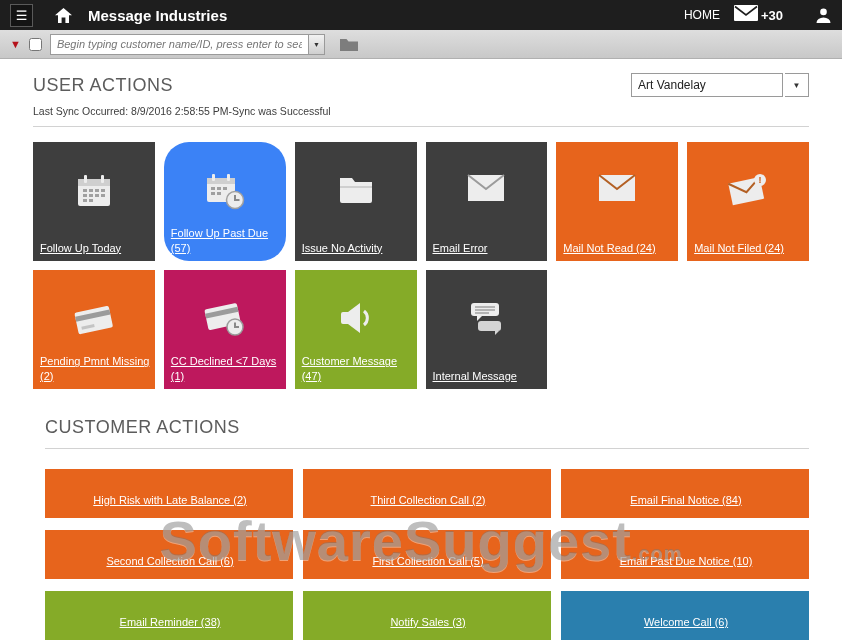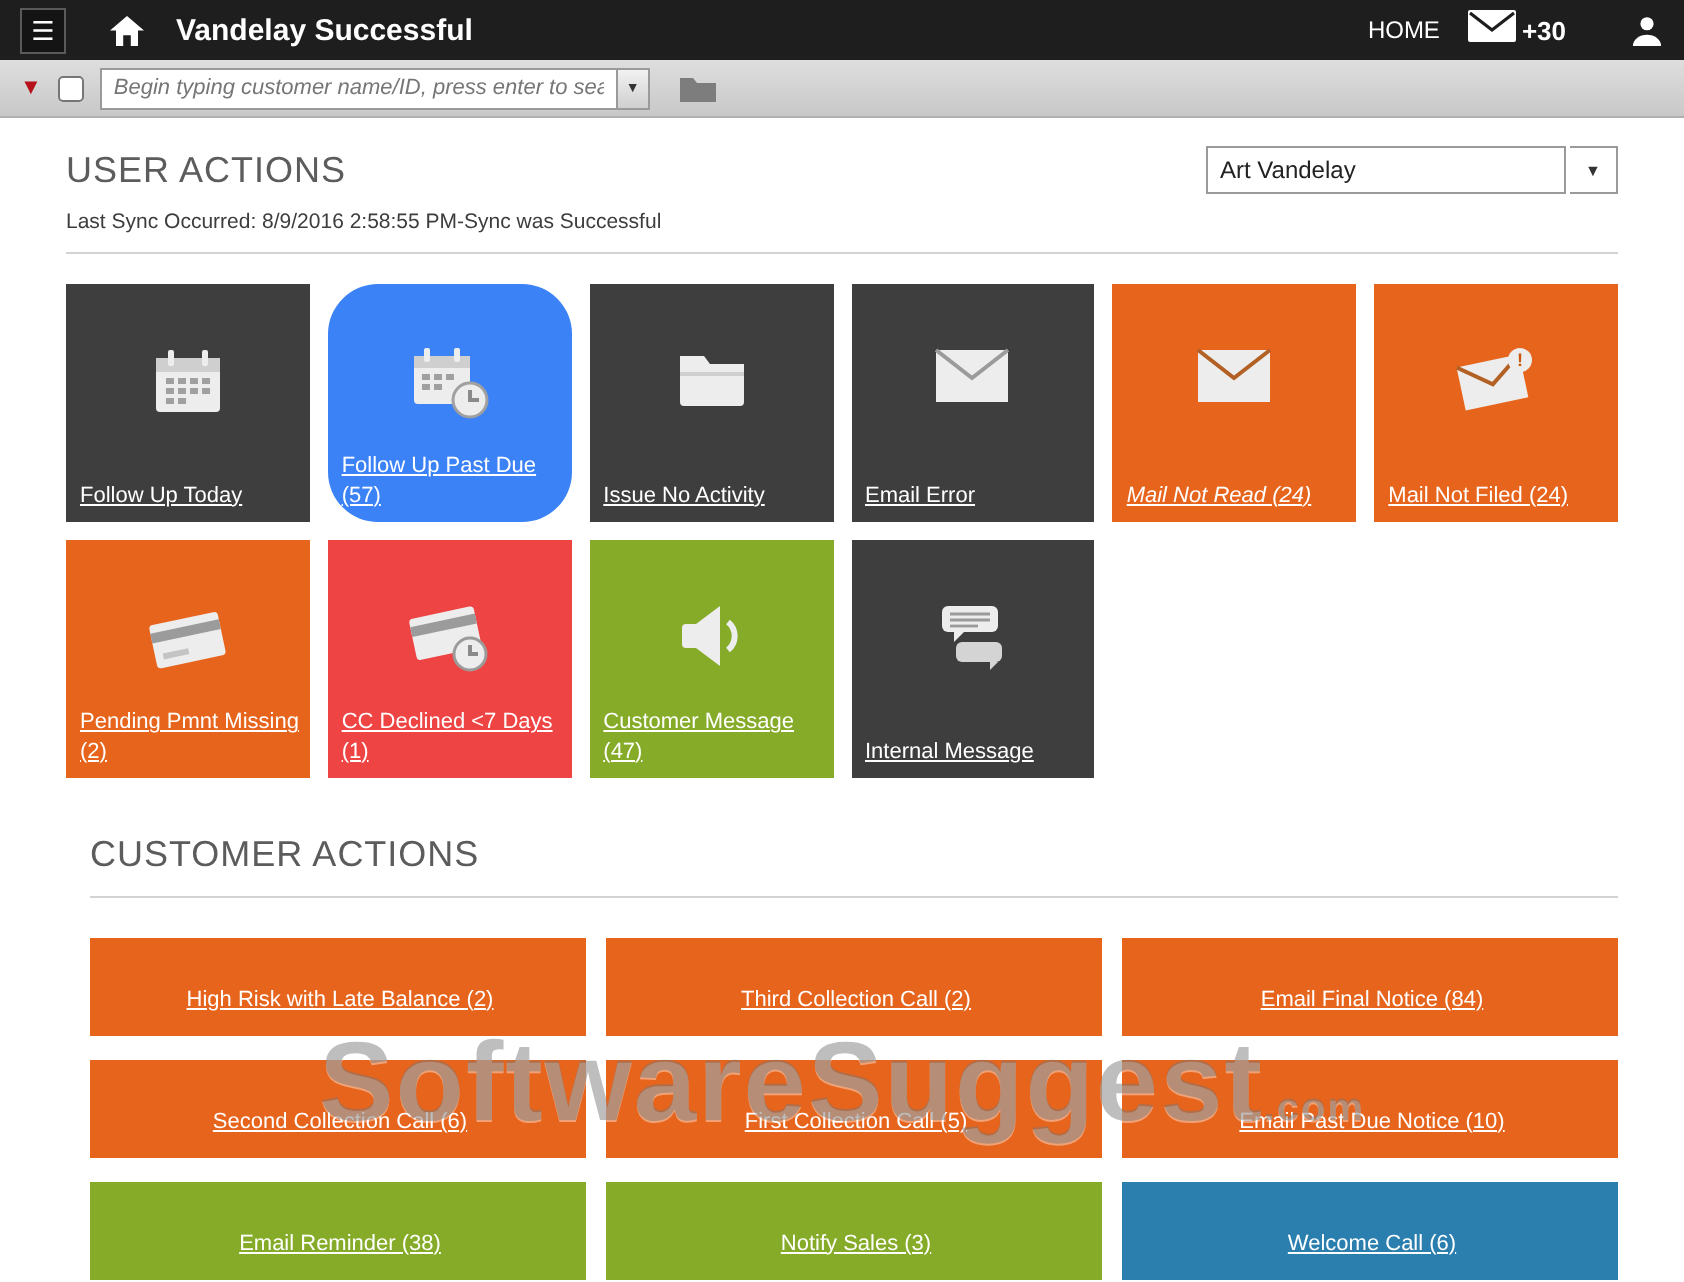--- a/index.html
+++ b/index.html
@@ -51,21 +51,21 @@
 
   
   .content { padding:14px 33px 0 33px; position:relative; }
   .section-head-row { display:flex; align-items:flex-start; justify-content:space-between; }
   .section-title {
     font-size:18px; color:#5c5c5c; letter-spacing:.5px; font-weight:400;
     margin:0; padding:2px 0 0 0;
   }
   .user-select-wrap { display:flex; align-items:stretch; height:24px; }
   .user-select-box {
-    width:180px; background:#fff; border:1px solid #9a9a9a; font-size:12px; color:#222;
+    width:152px; background:#fff; border:1px solid #9a9a9a; font-size:12px; color:#222;
     display:flex; align-items:center; padding:0 6px; cursor:pointer;
   }
   .user-select-caret {
     width:24px; background:#fff; border:1px solid #9a9a9a; border-left:none;
     margin-left:2px; display:flex; align-items:center; justify-content:center;
     font-size:8px; color:#333; cursor:pointer;
   }
   .sync-text { font-size:10.5px; color:#3d3d3d; margin:8px 0 9px 0; }
   .rule { border:none; border-top:1px solid #d2d2d2; margin:0; }
 
@@ -106,21 +106,21 @@
 
 <div class="app-header">
   <div class="hamburger-btn">
     <span>☰</span>
   </div>
   <div class="home-btn">
     <svg width="17" height="15" viewBox="0 0 17 15">
         <path d="M8.5 0 L17 7.3 H14 V15 H10.4 V9.6 H6.6 V15 H3 V7.3 H0 Z" fill="#fff"></path>
       </svg>
   </div>
-  <div class="app-title">Vandelay Successful</div>
+  <div class="app-title">Message Industries</div>
   <div class="header-right">
     <span class="home-label">HOME</span>
     <span class="mail-wrap">
       <span>
         <svg width="24" height="16" viewBox="0 0 24 16">
             <rect width="24" height="16" rx="1" fill="#fff"></rect>
             <path d="M1 1.5 L12 10 L23 1.5" stroke="#1e1e1e" stroke-width="1.6" fill="none"></path>
           </svg>
       </span>
       <span class="mail-badge">+30</span>
@@ -220,21 +220,21 @@
     <a class="tile" style="background-color: rgb(62, 62, 62);">
       <span class="t-icon">
         <svg width="40" height="32" viewBox="0 0 40 32">
             <rect x="2" y="3" width="36" height="26" fill="#ededed"></rect>
             <path d="M2 3 L20 17 L38 3" fill="none" stroke="#9b9b9b" stroke-width="2"></path>
           </svg>
       </span>
       <span class="t-label">Email Error</span>
     </a>
 
-    <a class="tile" style="background-color: rgb(231, 100, 28); font-style: italic;">
+    <a class="tile" style="background-color: rgb(231, 100, 28);">
       <span class="t-icon">
         <svg width="40" height="32" viewBox="0 0 40 32">
             <rect x="2" y="3" width="36" height="26" fill="#ededed"></rect>
             <path d="M2 3 L20 17 L38 3" fill="none" stroke="#b36024" stroke-width="2"></path>
           </svg>
       </span>
       <span class="t-label">Mail Not Read (24)</span>
     </a>
 
     <a class="tile" style="background-color: rgb(231, 100, 28);">
@@ -257,21 +257,21 @@
             <g transform="rotate(-12 21 19)">
               <rect x="3" y="9" width="35" height="22" rx="2" fill="#ededed"></rect>
               <rect x="3" y="13" width="35" height="5" fill="#9b9b9b"></rect>
               <rect x="7" y="24" width="13" height="3" fill="#c4c4c4"></rect>
             </g>
           </svg>
       </span>
       <span class="t-label">Pending Pmnt Missing (2)</span>
     </a>
 
-    <a class="tile" style="background-color: #ef4444; padding-left: 16px;">
+    <a class="tile" style="background-color: #be185d; padding-left: 16px;">
       <span class="t-icon">
         <svg width="42" height="36" viewBox="0 0 42 36">
             <g transform="rotate(-12 19 16)">
               <rect x="2" y="6" width="33" height="21" rx="2" fill="#ededed"></rect>
               <rect x="2" y="10" width="33" height="5" fill="#9b9b9b"></rect>
             </g>
             <circle cx="31" cy="27" r="8" fill="#ededed" stroke="#9b9b9b" stroke-width="1.5"></circle>
             <path d="M31 22.5 v4.5 h4" stroke="#8a8a8a" stroke-width="2" fill="none"></path>
           </svg>
       </span>

